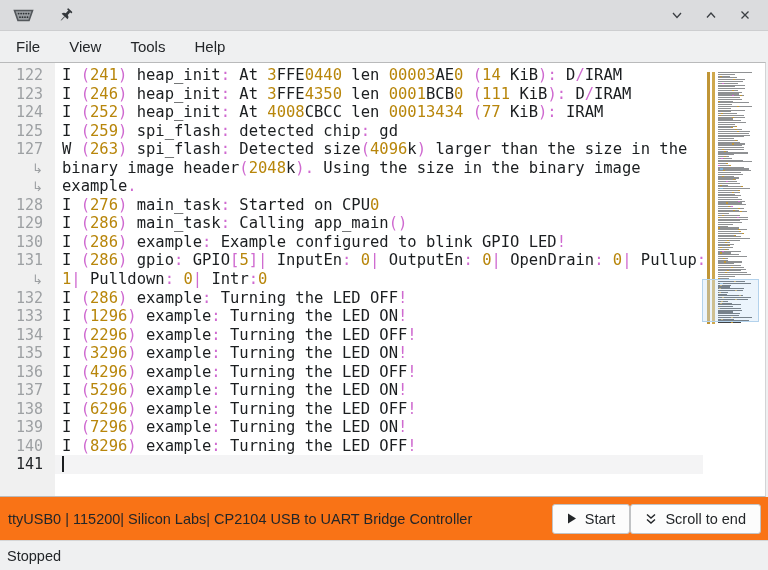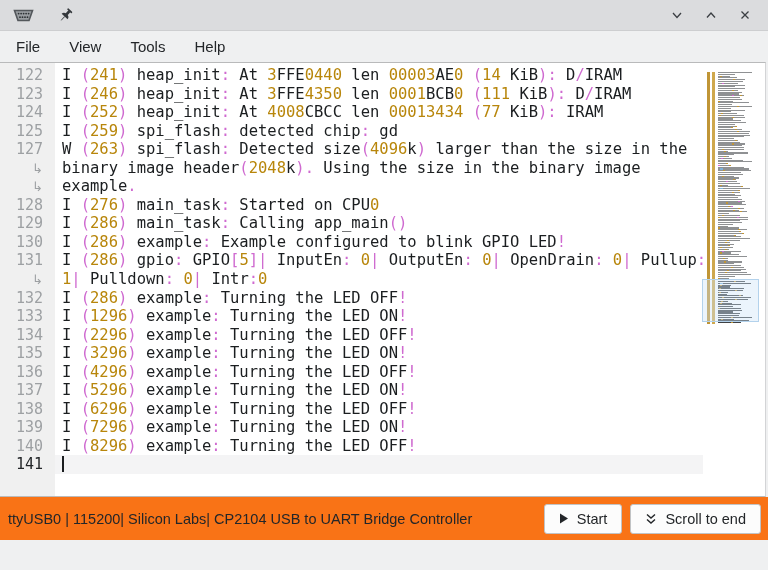--- a/index.html
+++ b/index.html
@@ -35,21 +35,21 @@
   
   .minimap{position:absolute;top:9px;right:4px;width:59px;height:260px;}
   .mini-strip{position:absolute;top:0;height:252px;width:3px;background:#c09536;}
   .mini-bar{position:absolute;height:1.1px;}
   .mini-viewport{position:absolute;left:0;top:207px;width:57px;height:43px;box-sizing:border-box;
                  background:rgba(205,228,247,0.40);border:1px solid #b3d2ec;}
   
   .infobar{position:absolute;top:497px;left:0;right:0;height:43px;background:#f97316;
            display:flex;align-items:center;}
   .device-label{font-size:14.5px;color:#232629;padding-left:8px;}
-  .info-buttons{margin-left:auto;display:flex;gap:8px;padding-right:7px;}
+  .info-buttons{margin-left:auto;display:flex;gap:0;padding-right:7px;}
   .btn{height:30px;box-sizing:border-box;border:1px solid #c1c3c5;border-radius:3px;background:#fcfcfc;
        display:inline-flex;align-items:center;gap:8px;padding:0 14px;font-size:14.5px;color:#232629;}
   
   .statusbar{position:absolute;top:540px;left:0;right:0;height:30px;background:#eff0f1;
              border-top:1px solid #d5d6d7;display:flex;align-items:center;
              font-size:14.5px;color:#232629;padding-left:7px;box-sizing:border-box;}
   svg{display:block;}
 </style>
 </head>
 <body>
@@ -442,14 +442,17 @@
           <svg width="12" height="12" viewBox="0 0 12 12">
             <polyline points="2,1.5 6,5 10,1.5" fill="none" stroke="#232629" stroke-width="1.4"></polyline>
             <polyline points="2,6.5 6,10 10,6.5" fill="none" stroke="#232629" stroke-width="1.4"></polyline>
           </svg>
         </span>
         <span>Scroll to end</span>
       </button>
     </span>
   </div>
 
+  <div class="statusbar">
+    <span>Stopped</span>
+  </div>
 
 </div>
 
 </body></html>

